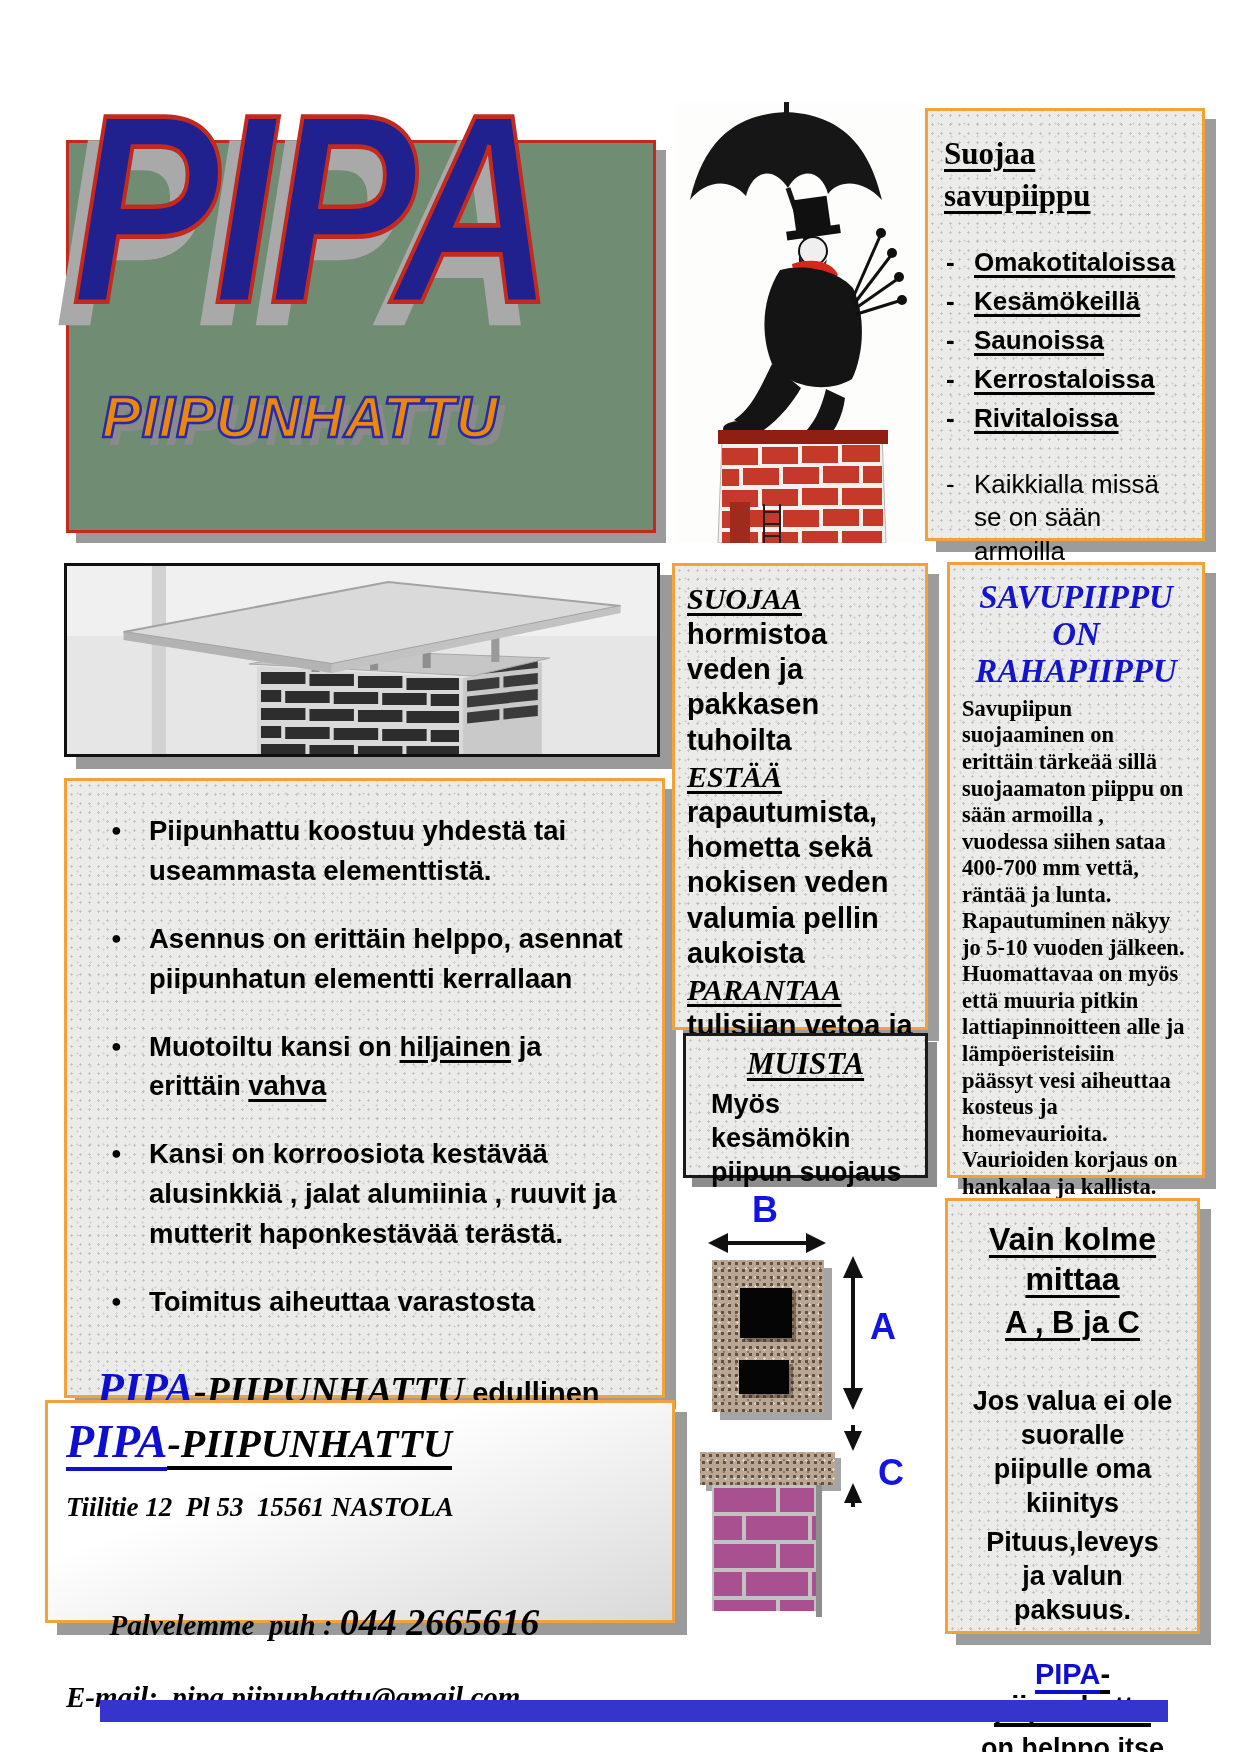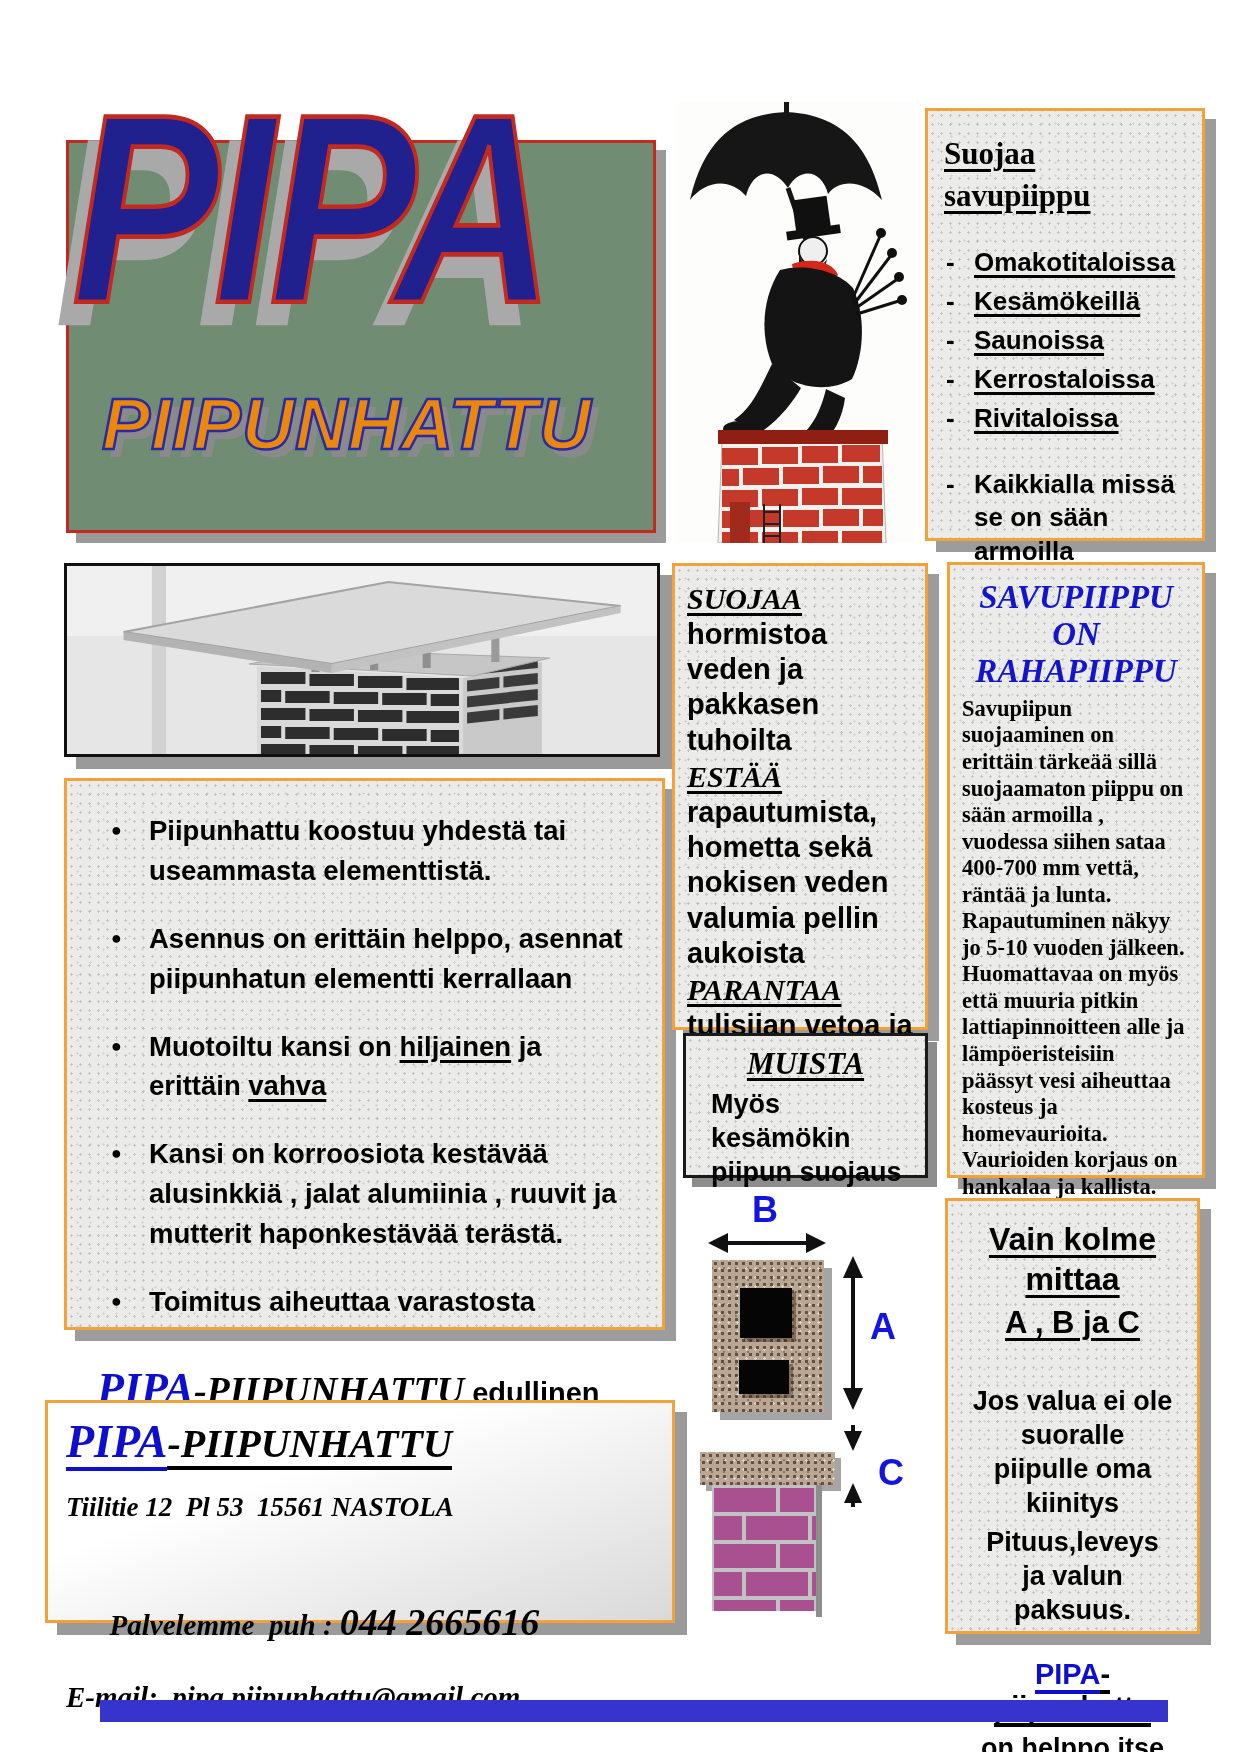--- a/index.html
+++ b/index.html
@@ -34,41 +34,41 @@
   #logo-panel{position:absolute;left:66px;top:140px;width:590px;height:393px;
     background:#708d73;border:3px solid #c22a20;box-shadow:10px 10px 0 #9a9a9a;box-sizing:border-box;}
   #logo-title{position:absolute;left:72px;top:74px;width:600px;
     font-family:"Liberation Sans",sans-serif;font-weight:bold;font-style:italic;
     font-size:228px;line-height:1;letter-spacing:-6px;color:#20208e;
     -webkit-text-stroke:4px #c22a20;
     text-shadow:-18px 20px 0 #a9a9a9;
     transform:scale(.97,1.18);transform-origin:left top;z-index:5;}
   #logo-subtitle{position:absolute;left:102px;top:388px;
     font-family:"Liberation Sans",sans-serif;font-weight:bold;font-style:italic;
-    font-size:72px;line-height:1;letter-spacing:1px;color:#ea870d;
+    font-size:58px;line-height:1;letter-spacing:1px;color:#ea870d;
     -webkit-text-stroke:2.5px #2a2aa6;
     text-shadow:7px 8px 0 #8a8a8a;z-index:6;}
 
   
   #sweep-panel{position:absolute;left:676px;top:102px;width:238px;height:441px;background:#fdfdfb;}
 
   
   #protect-box{left:925px;top:108px;width:280px;height:433px;padding:22px 16px 10px 16px;}
   #protect-box .title{font-family:"Liberation Serif",serif;font-weight:bold;font-size:31px;line-height:1.35;}
   #protect-box .items{margin-top:26px;font-weight:bold;font-size:26px;line-height:1.5;}
   .dash-item{position:relative;padding-left:30px;}
   .dash-item::before{content:"-";position:absolute;left:2px;}
-  #protect-box .footer{margin-top:30px;font-weight:bold;font-size:26px;line-height:1.3;}
+  #protect-box .footer{margin-top:30px;font-weight:normal;font-size:26px;line-height:1.3;}
 
   
   #photo-box{position:absolute;left:64px;top:563px;width:596px;height:194px;background:#fff;
     border:3px solid #111;box-shadow:12px 12px 0 #9a9a9a;box-sizing:border-box;}
 
   
-  #features-box{left:64px;top:778px;width:601px;height:552px;padding:30px 24px 10px 30px;}
+  #features-box{left:64px;top:778px;width:601px;height:620px;padding:30px 24px 10px 30px;}
   .bullet{position:relative;padding-left:52px;font-weight:bold;font-size:27.5px;line-height:1.45;margin-bottom:28px;}
   .bullet::before{content:"\25CF";position:absolute;left:14px;font-size:18px;top:6px;}
   #features-brand{margin-top:36px;line-height:1.4;}
   .brand-serif-blue{font-family:"Liberation Serif",serif;font-weight:bold;font-style:italic;color:#0e0ecf;
     border-bottom:4px solid #0e0ecf;}
   .brand-serif-black{font-family:"Liberation Serif",serif;font-weight:bold;font-style:italic;color:#000;
     border-bottom:4px solid #000;}
 
   
   #benefits-box{left:672px;top:563px;width:256px;height:467px;padding:16px 10px 8px 12px;}

